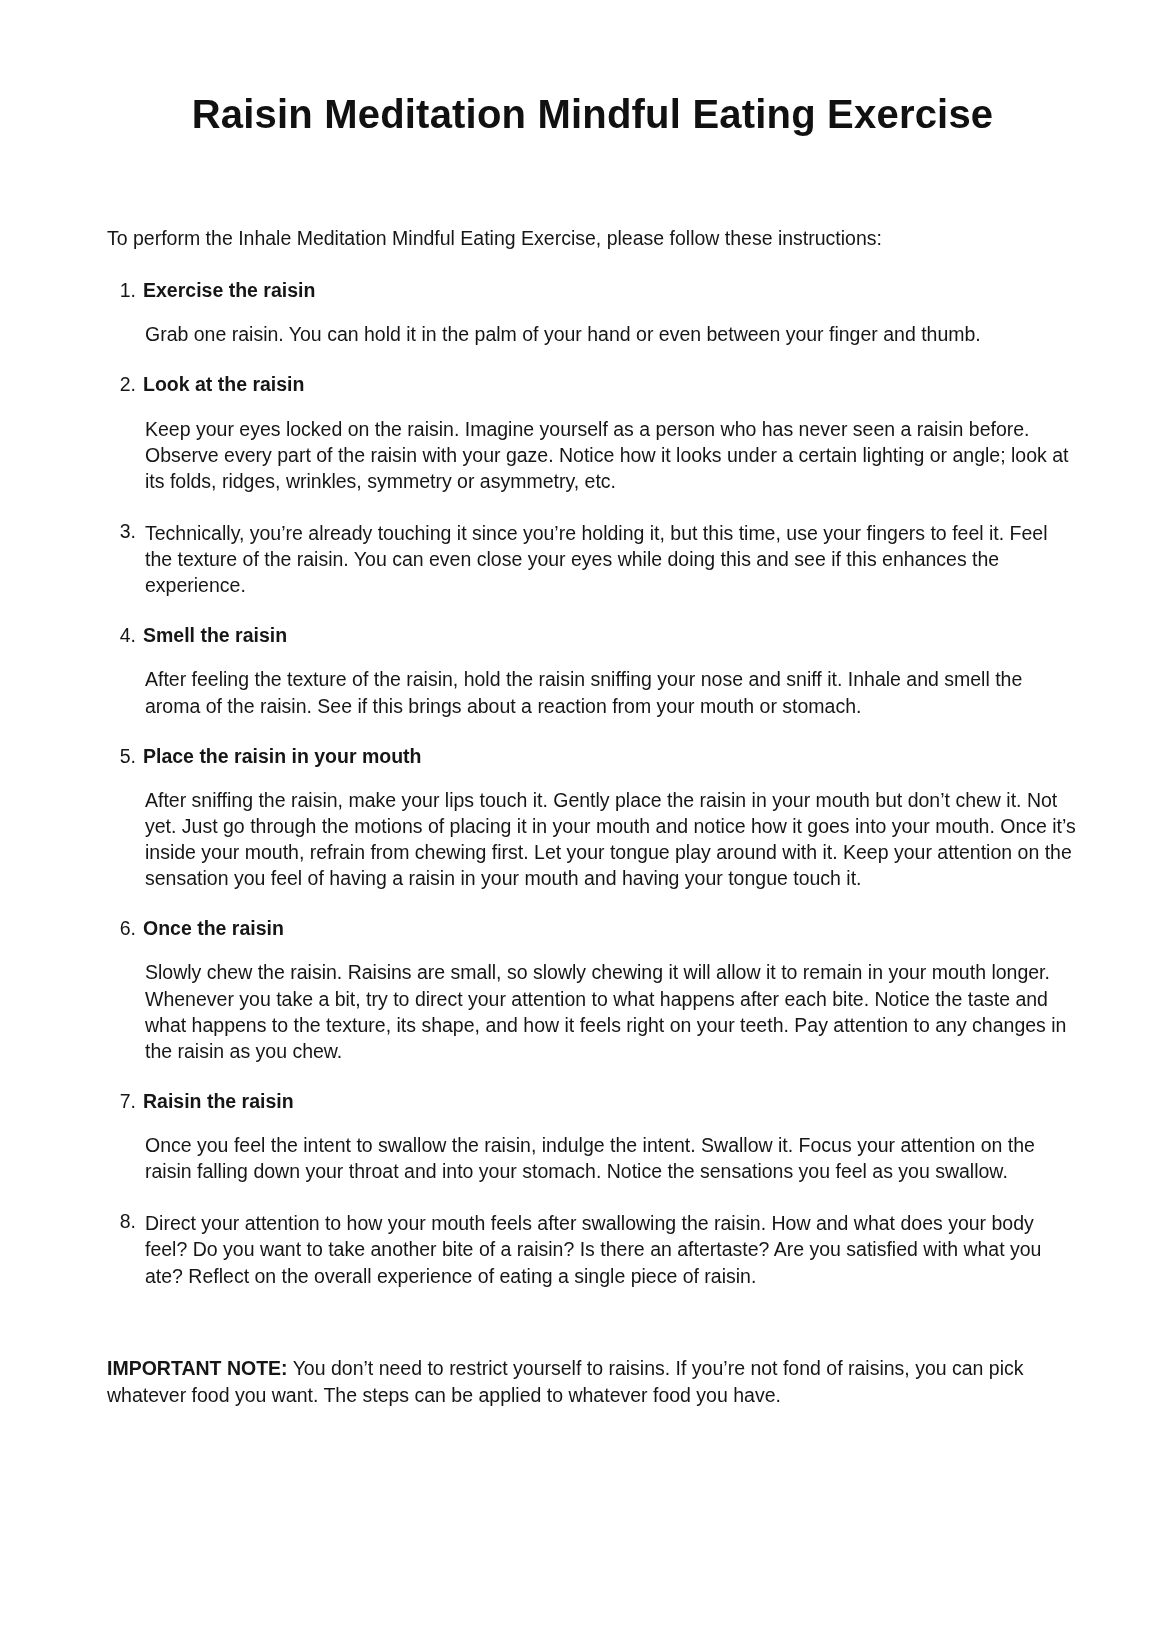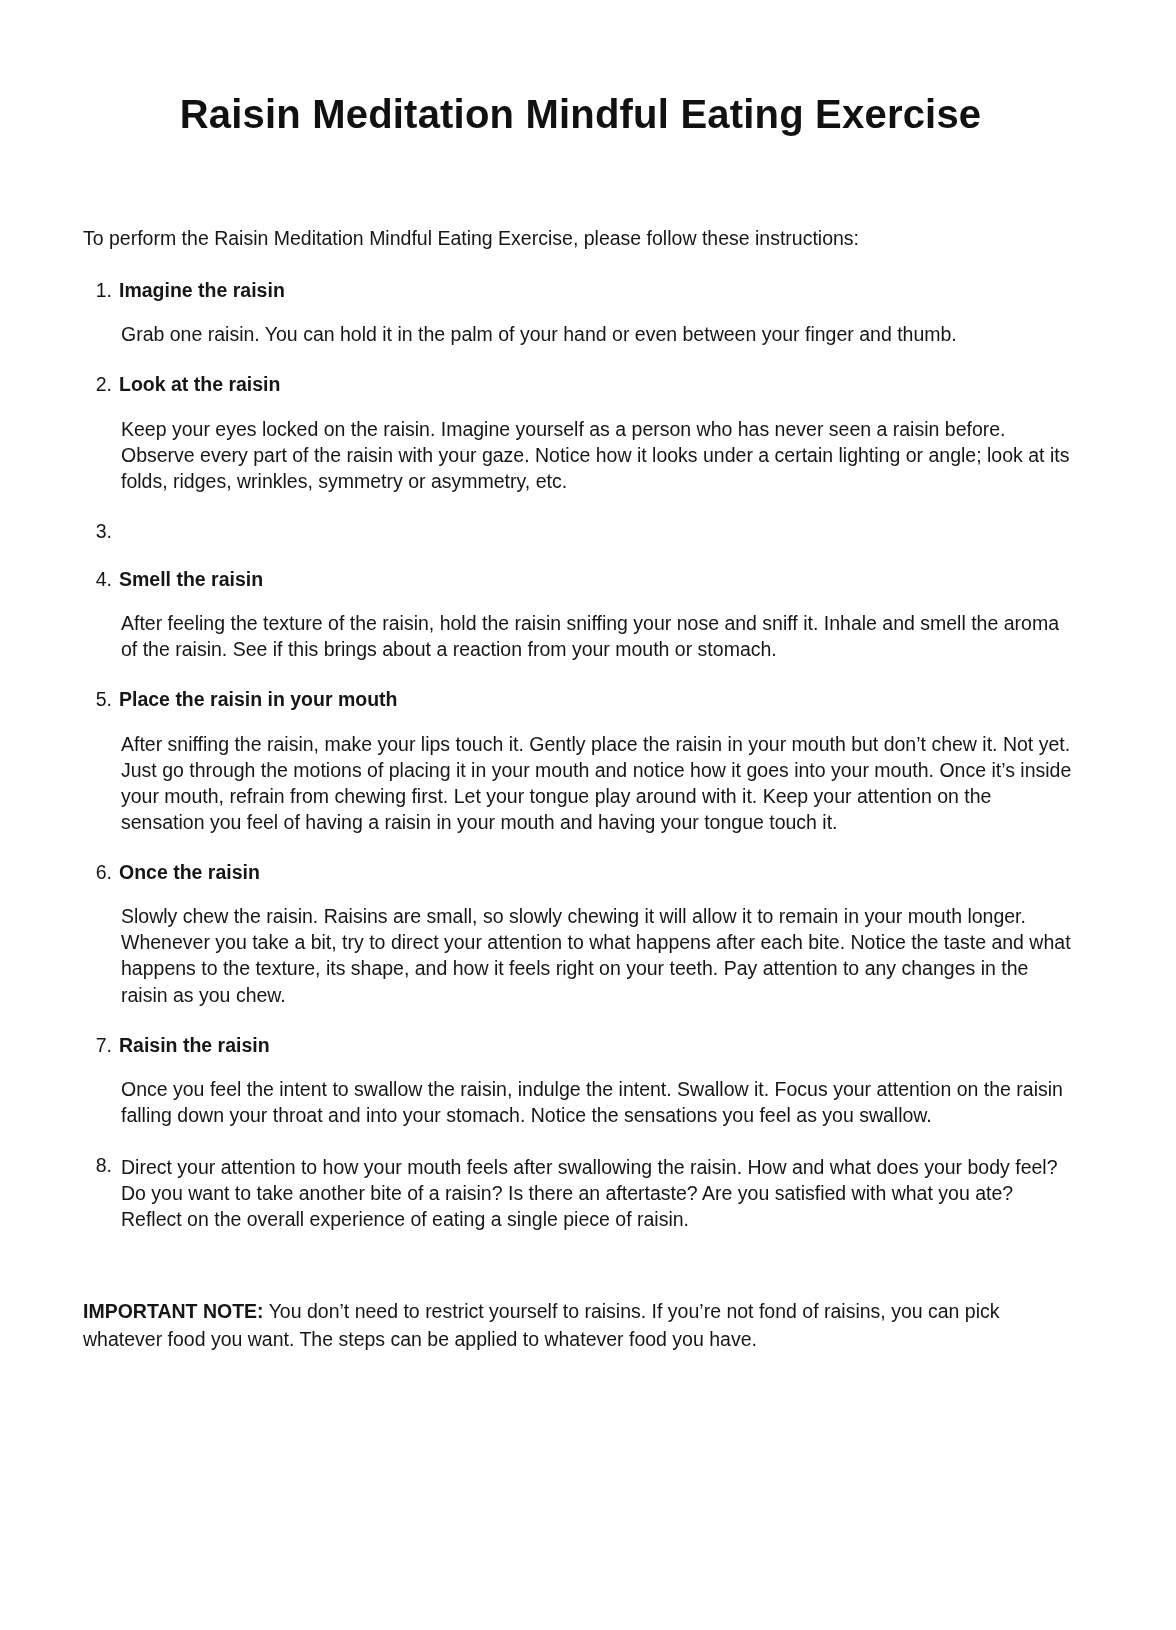--- a/index.html
+++ b/index.html
@@ -11,21 +11,21 @@
     width: 1176px;
     min-height: 1630px;
     font-family: "Liberation Sans", "DejaVu Sans", sans-serif;
     color: #161616;
     box-sizing: border-box;
   }
   .page {
     box-sizing: border-box;
     width: 1176px;
     min-height: 1630px;
-    padding: 92px 98px 60px 83px;
+    padding: 92px 98px 60px 107px;
   }
   .doc-title {
     font-size: 40px;
     font-weight: bold;
     text-align: center;
     margin: 0 0 88px 0;
     letter-spacing: 0.2px;
     color: #111111;
   }
   .intro {
@@ -67,43 +67,44 @@
     font-weight: bold;
   }
 </style>
 </head>
 <body>
 
 <div class="page">
 
   <h1 class="doc-title">Raisin Meditation Mindful Eating Exercise</h1>
 
-  <p class="intro">To perform the Raisin Meditation Mindful Eating Exercise, please follow these instructions:</p>
+  <p class="intro">To perform the Inhale Meditation Mindful Eating Exercise, please follow these instructions:</p>
 
   <div class="steps">
 
     <div class="step">
       <div class="step-num">1.</div>
       <div class="step-body">
-        <h2 class="step-title">Imagine the raisin</h2>
+        <h2 class="step-title">Exercise the raisin</h2>
         <p class="step-text">Grab one raisin. You can hold it in the palm of your hand or even between your finger and thumb.</p>
       </div>
     </div>
 
     <div class="step">
       <div class="step-num">2.</div>
       <div class="step-body">
         <h2 class="step-title">Look at the raisin</h2>
         <p class="step-text">Keep your eyes locked on the raisin. Imagine yourself as a person who has never seen a raisin before. Observe every part of the raisin with your gaze. Notice how it looks under a certain lighting or angle; look at its folds, ridges, wrinkles, symmetry or asymmetry, etc.</p>
       </div>
     </div>
 
     <div class="step">
       <div class="step-num">3.</div>
       <div class="step-body">
+        <p class="step-text">Technically, you’re already touching it since you’re holding it, but this time, use your fingers to feel it. Feel the texture of the raisin. You can even close your eyes while doing this and see if this enhances the experience.</p>
       </div>
     </div>
 
     <div class="step">
       <div class="step-num">4.</div>
       <div class="step-body">
         <h2 class="step-title">Smell the raisin</h2>
         <p class="step-text">After feeling the texture of the raisin, hold the raisin sniffing your nose and sniff it. Inhale and smell the aroma of the raisin. See if this brings about a reaction from your mouth or stomach.</p>
       </div>
     </div>

